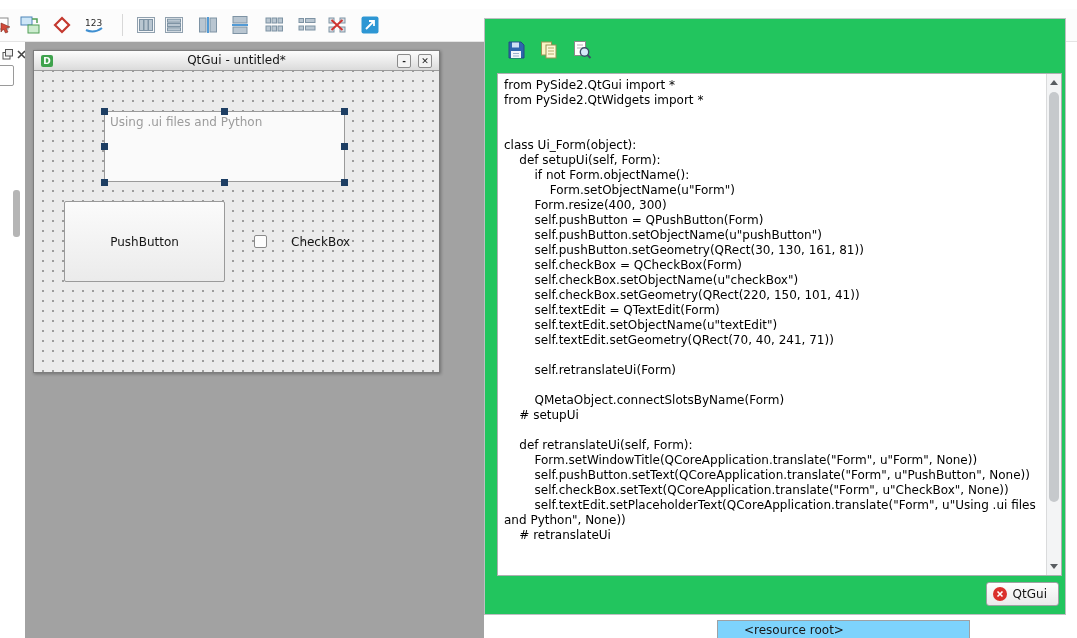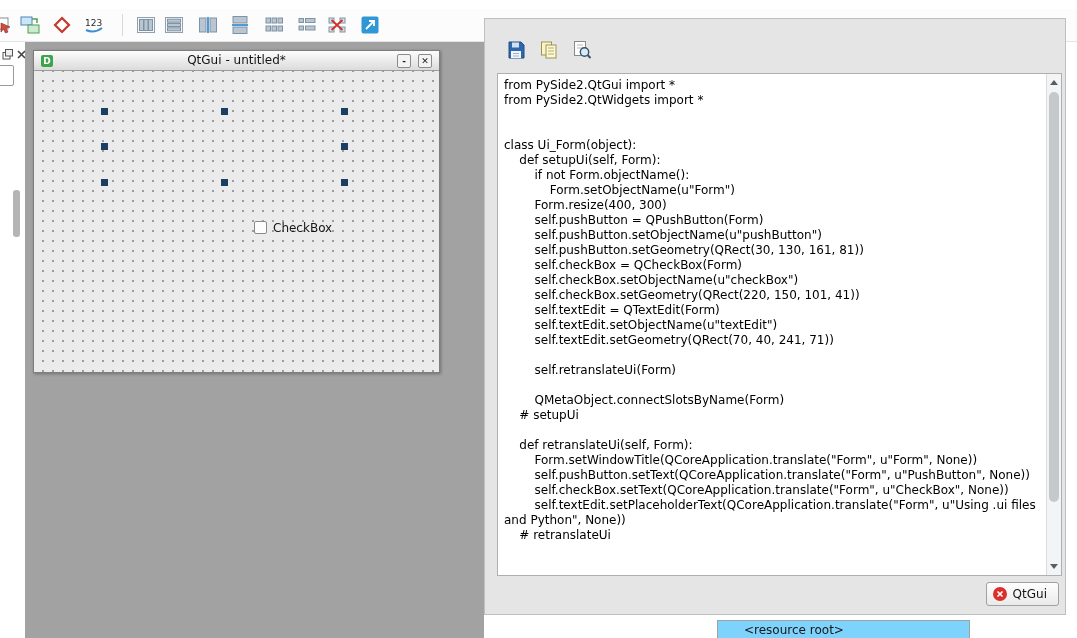--- a/index.html
+++ b/index.html
@@ -34,25 +34,25 @@
   .ttext{display:block;text-align:center;font-size:12px;line-height:19px;color:#161616}
   .wbtn{position:absolute;top:3px;width:14px;height:14px;border:1px solid #8b8b8b;background:#f3f3f3;border-radius:2px;font-size:9px;line-height:12px;text-align:center;font-weight:bold;color:#1d1d1d;cursor:default}
   .wbtn.min{right:28px}
   .wbtn.cls{right:7px}
   .canvas{position:absolute;left:0;top:20px;right:0;bottom:0;background-color:#ebebeb;
     background-image:radial-gradient(#9d9d9d 1px,rgba(0,0,0,0) 1.15px);background-size:10px 10px;background-position:4px 5px}
   .textedit{position:absolute;left:70px;top:40px;width:241px;height:71px;background:#fafafa;border:1px solid #9a9a9a}
   .placeholder{position:absolute;left:5px;top:3px;font-size:12px;color:#9c9c9c}
   .handle{position:absolute;width:7px;height:7px;background:#1d3e63}
   .pushbtn{position:absolute;left:30px;top:130px;width:161px;height:81px;background:linear-gradient(#fbfbfb,#ebebeb);border:1px solid #9a9a9a;border-radius:2px;display:flex;align-items:center;justify-content:center;font-size:12px;color:#161616}
-  .cbrow{position:absolute;left:220px;top:150px;width:101px;height:41px;display:flex;align-items:flex-start;gap:6px;font-size:12px;color:#161616}
+  .cbrow{position:absolute;left:220px;top:150px;width:101px;height:41px;display:flex;align-items:center;gap:24px;font-size:12px;color:#161616}
   .cbind{width:13px;height:13px;background:#fdfdfd;border:1px solid #8a8a8a;border-radius:2px;flex:none}
 
   
-  .dialog{left:484px;top:18px;width:582px;height:597px;background:#e5e5e5;border:1px solid #bdbfc1}
+  .dialog{left:484px;top:18px;width:582px;height:597px;background:#22c55e;border:1px solid #bdbfc1}
   .dbtn{position:absolute;top:19px;width:24px;height:24px;display:flex;align-items:center;justify-content:center}
   .dbtn svg{width:22px;height:22px}
   .codeframe{position:absolute;left:12px;top:54px;width:565px;height:503px;background:#fff;border:1px solid #adafb1}
   .code{position:absolute;left:0;top:0;right:15px;bottom:0;padding:4px 2px 4px 6px;font-family:"DejaVu Sans","Liberation Sans",sans-serif;font-size:12px;line-height:15px;color:#000;white-space:pre;overflow:hidden}
   .vsb{position:absolute;top:0;right:0;width:15px;bottom:0;background:#f3f4f5;border-left:1px solid #dadbdc}
   .vthumb{position:absolute;left:2px;right:2px;top:18px;height:410px;background:#c6c9cc;border-radius:5px}
   .arrow{position:absolute;left:3px;width:0;height:0;border-left:4px solid transparent;border-right:4px solid transparent}
   .arrow.up{top:6px;border-bottom:5px solid #595d61}
   .arrow.down{bottom:6px;border-top:5px solid #595d61}
   .closebtn{position:absolute;right:6px;top:563px;height:24px;padding:0 11px 0 6px;display:inline-flex;align-items:center;gap:6px;background:linear-gradient(#fefefe,#eaeaea);border:1px solid #9fa1a3;border-radius:3px;font-size:12px;color:#161616;font-family:inherit;cursor:default}
@@ -177,29 +177,33 @@
 
   <div class="abs formwin">
     <div class="ftitle">
       <span class="ficon">D</span>
       <span class="ttext">QtGui - untitled*</span>
       <span class="wbtn min">-</span>
       <span class="wbtn cls">✕</span>
     </div>
     <div class="canvas">
 
+      <div class="textedit">
+        <span class="placeholder">Using .ui files and Python</span>
+      </div>
       <span class="handle" style="left:67px;top:37px"></span>
       <span class="handle" style="left:187px;top:37px"></span>
       <span class="handle" style="left:307px;top:37px"></span>
       <span class="handle" style="left:67px;top:72px"></span>
       <span class="handle" style="left:307px;top:72px"></span>
       <span class="handle" style="left:67px;top:108px"></span>
       <span class="handle" style="left:187px;top:108px"></span>
       <span class="handle" style="left:307px;top:108px"></span>
 
+      <div class="pushbtn">PushButton</div>
 
       <div class="cbrow">
         <span class="cbind"></span>
         <span>CheckBox</span>
       </div>
 
     </div>
   </div>
 
   <div class="abs dialog">

